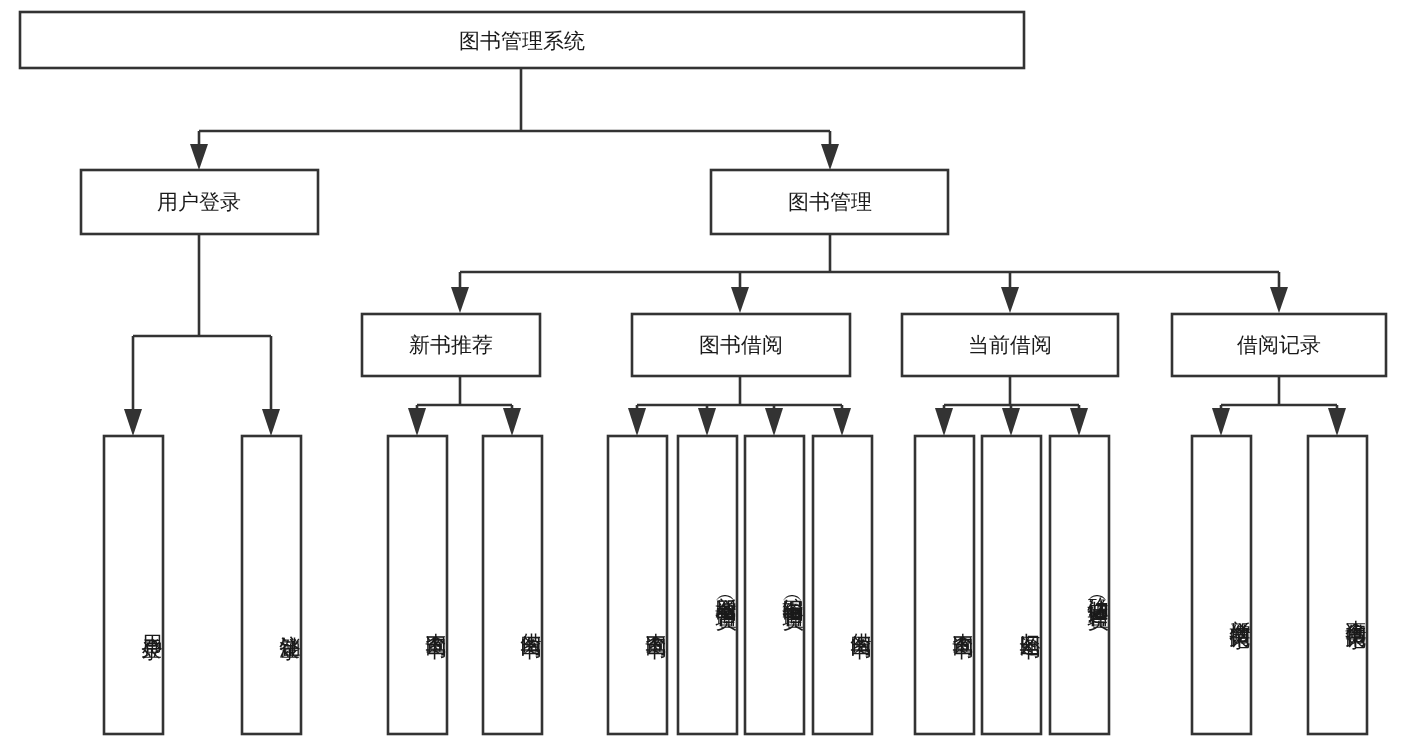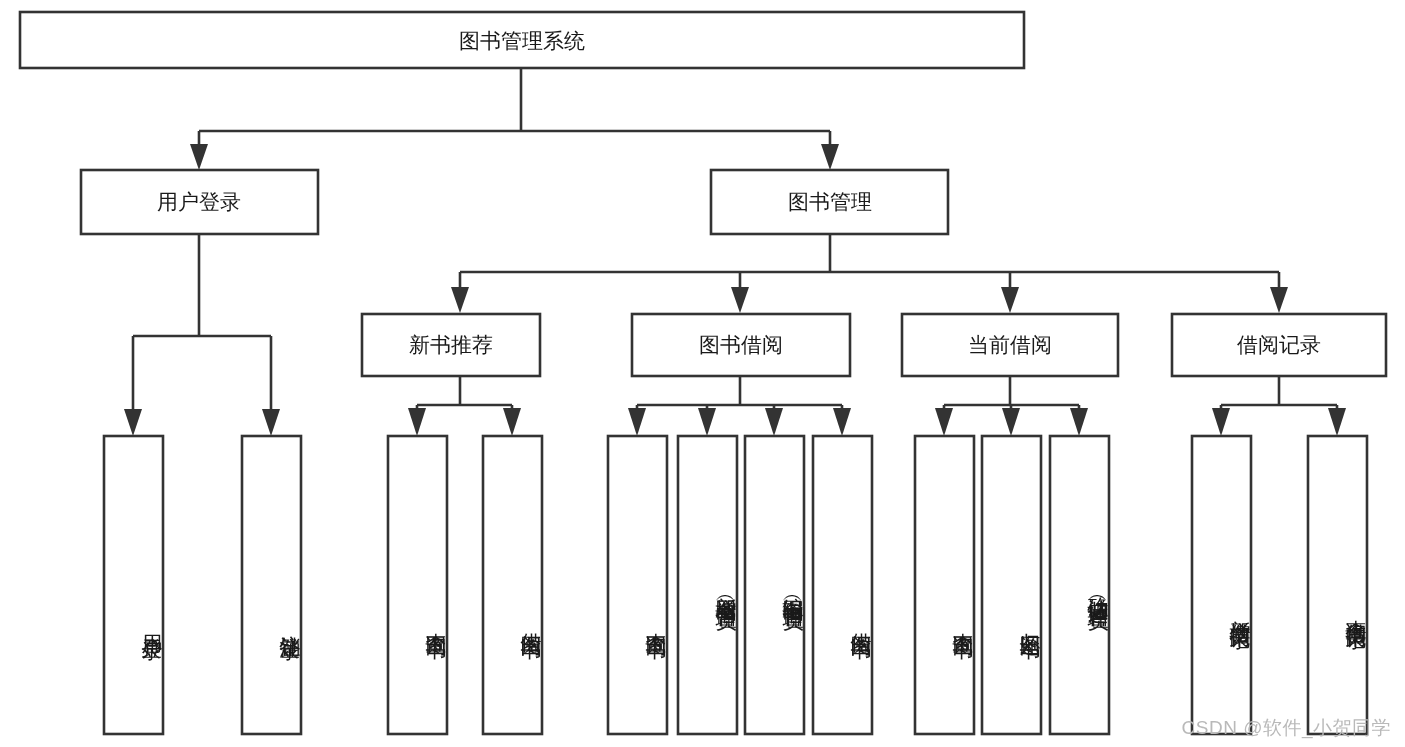--- a/index.html
+++ b/index.html
@@ -218,15 +218,14 @@
   <div class="node-label-vertical" style="left:915px; top:512px; width:59px; height:215px;">查询图书</div>
 
   <div class="node-label-vertical" style="left:982px; top:512px; width:59px; height:215px;">归还图书</div>
 
   <div class="node-label-vertical" style="left:1050px; top:446px; width:59px; height:285px;">确认归还（管理员）</div>
 
   <div class="node-label-vertical" style="left:1192px; top:486px; width:59px; height:245px;">新增借阅记录</div>
 
   <div class="node-label-vertical" style="left:1308px; top:486px; width:59px; height:245px;">查询借阅记录</div>
 
-  <div class="watermark">CSDN @软件_小贺同学</div>
 
 </div>
 
 </body></html>

